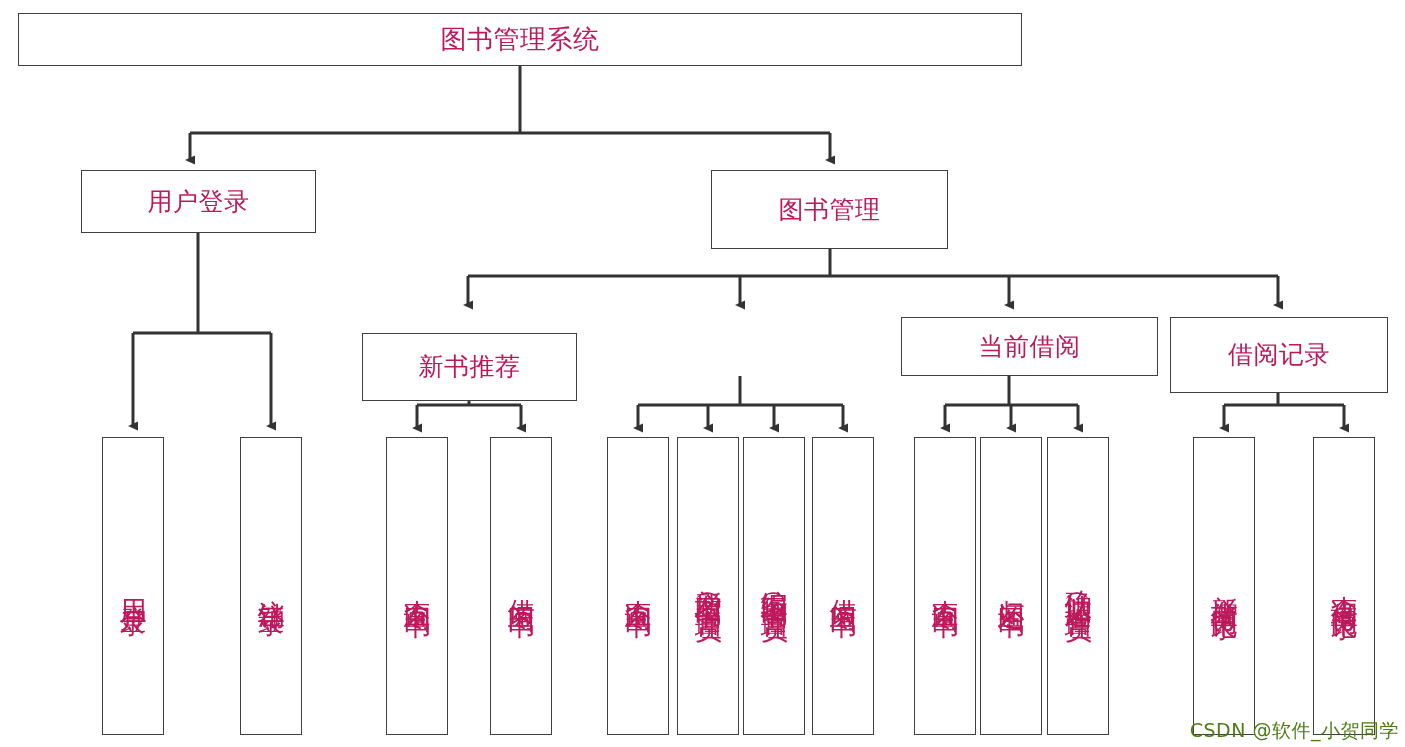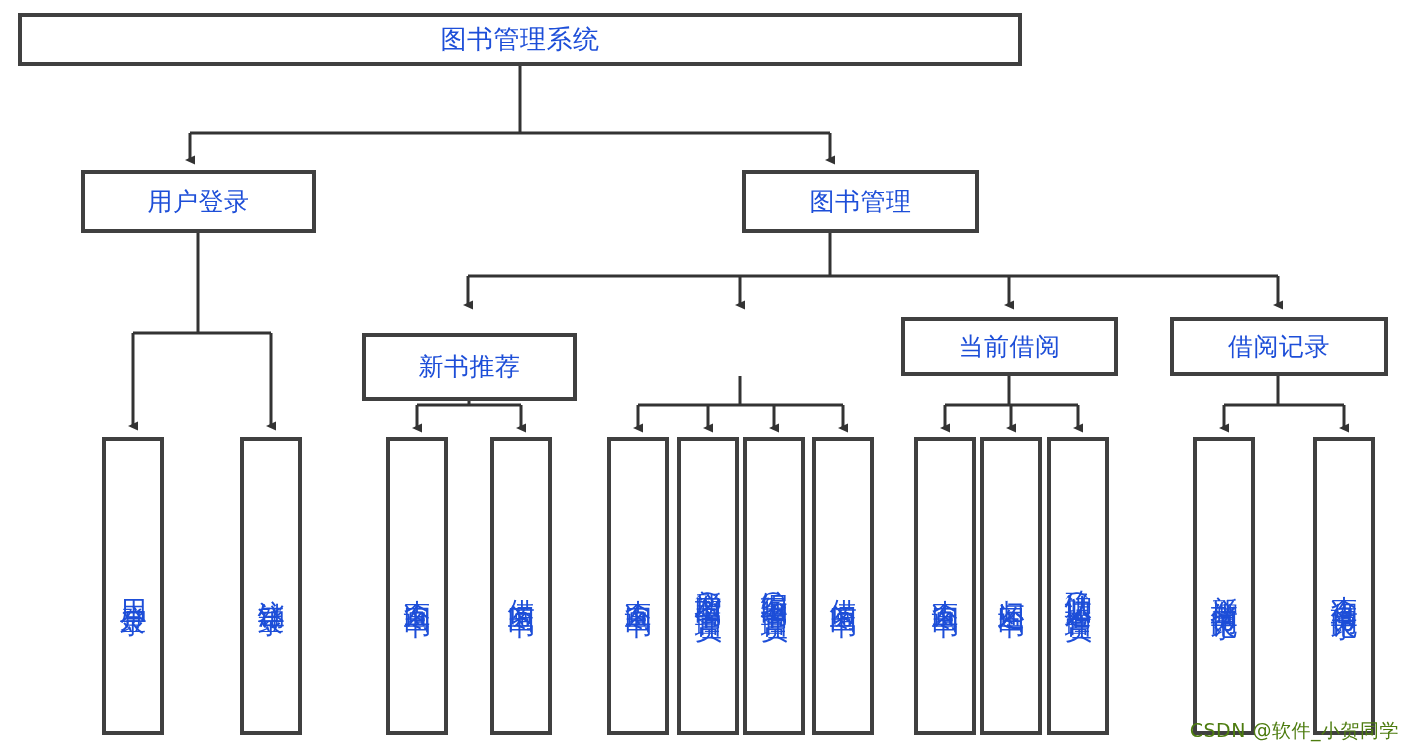--- a/index.html
+++ b/index.html
@@ -21,26 +21,26 @@
   #diagram-svg {
     position: absolute;
     left: 0;
     top: 0;
     width: 1405px;
     height: 747px;
   }
   .node {
     position: absolute;
     box-sizing: border-box;
-    border: 4px solid #404040;
+    border: 1px solid #404040;
     background: #ffffff;
     display: flex;
     align-items: center;
     justify-content: center;
-    color: #1d4ed8;
+    color: #be185d;
   }
   .node .node-label {
     display: block;
     text-align: center;
     line-height: 1.18;
     letter-spacing: 0.5px;
   }
   
   .node.horiz .node-label {
     font-size: 25px;
@@ -129,31 +129,31 @@
     </g>
   </svg>
 
   <div class="node horiz root" style="left:18px; top:13px; width:1004px; height:53px;">
     <span class="node-label">图书管理系统</span>
   </div>
 
   <div class="node horiz" style="left:81px; top:170px; width:235px; height:63px;">
     <span class="node-label">用户登录</span>
   </div>
-  <div class="node horiz" style="left:742px; top:170px; width:237px; height:63px;justify-content:center;">
+  <div class="node horiz" style="left:711px; top:170px; width:237px; height:79px;justify-content:center;">
     <span class="node-label">图书管理</span>
   </div>
 
   <div class="node horiz" style="left:362px; top:333px; width:215px; height:68px;">
     <span class="node-label">新书推荐</span>
   </div>
-  <div class="node horiz" style="left:901px; top:317px; width:217px; height:59px;">
+  <div class="node horiz" style="left:901px; top:317px; width:257px; height:59px;">
     <span class="node-label">当前借阅</span>
   </div>
-  <div class="node horiz" style="left:1170px; top:317px; width:218px; height:59px;">
+  <div class="node horiz" style="left:1170px; top:317px; width:218px; height:76px;">
     <span class="node-label">借阅记录</span>
   </div>
 
   <div class="node vert" style="left:102px; top:437px; width:62px; height:298px;">
     <span class="node-label">用户登录</span>
   </div>
   <div class="node vert" style="left:240px; top:437px; width:62px; height:298px;">
     <span class="node-label">注销登录</span>
   </div>
 

